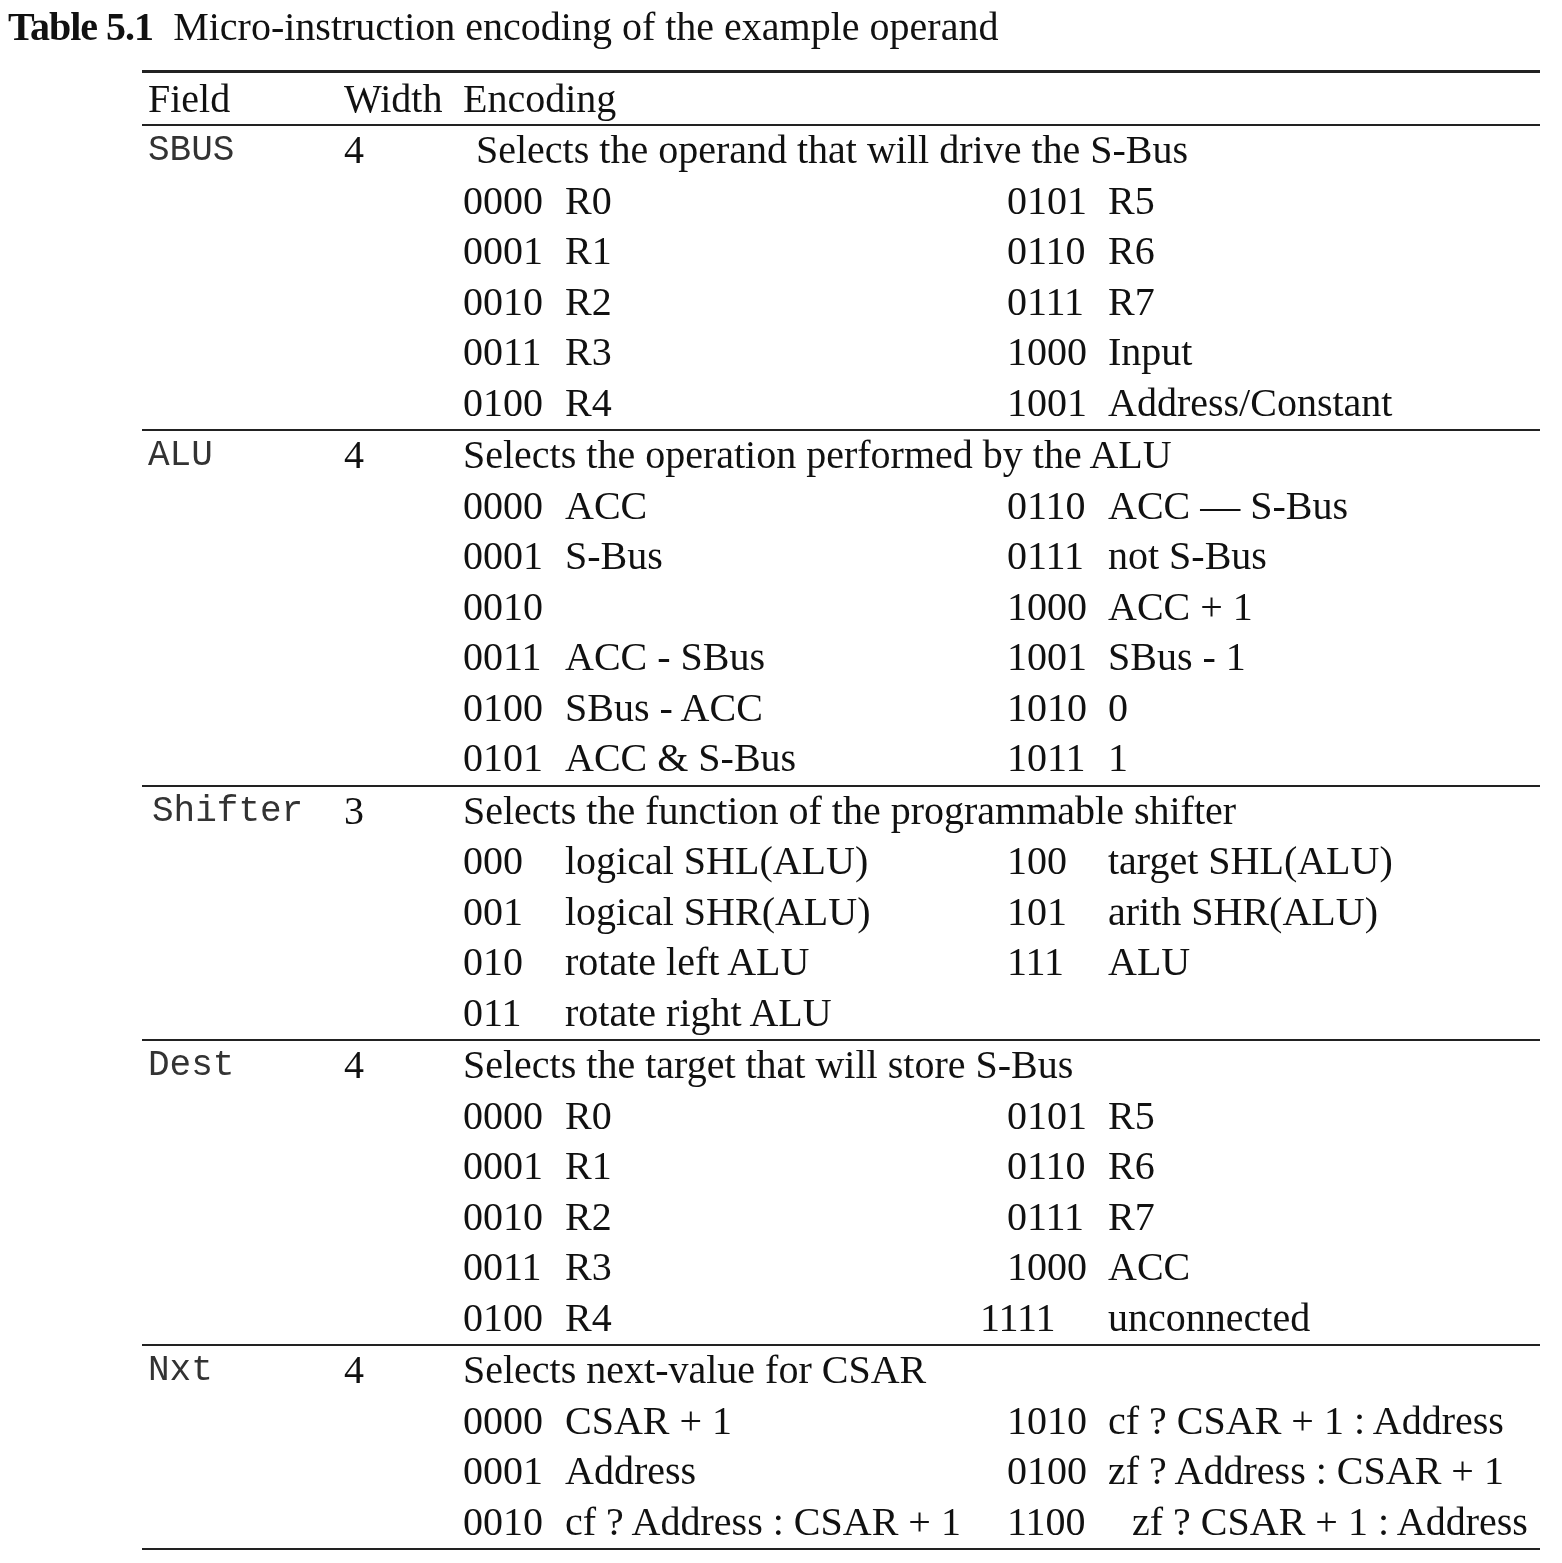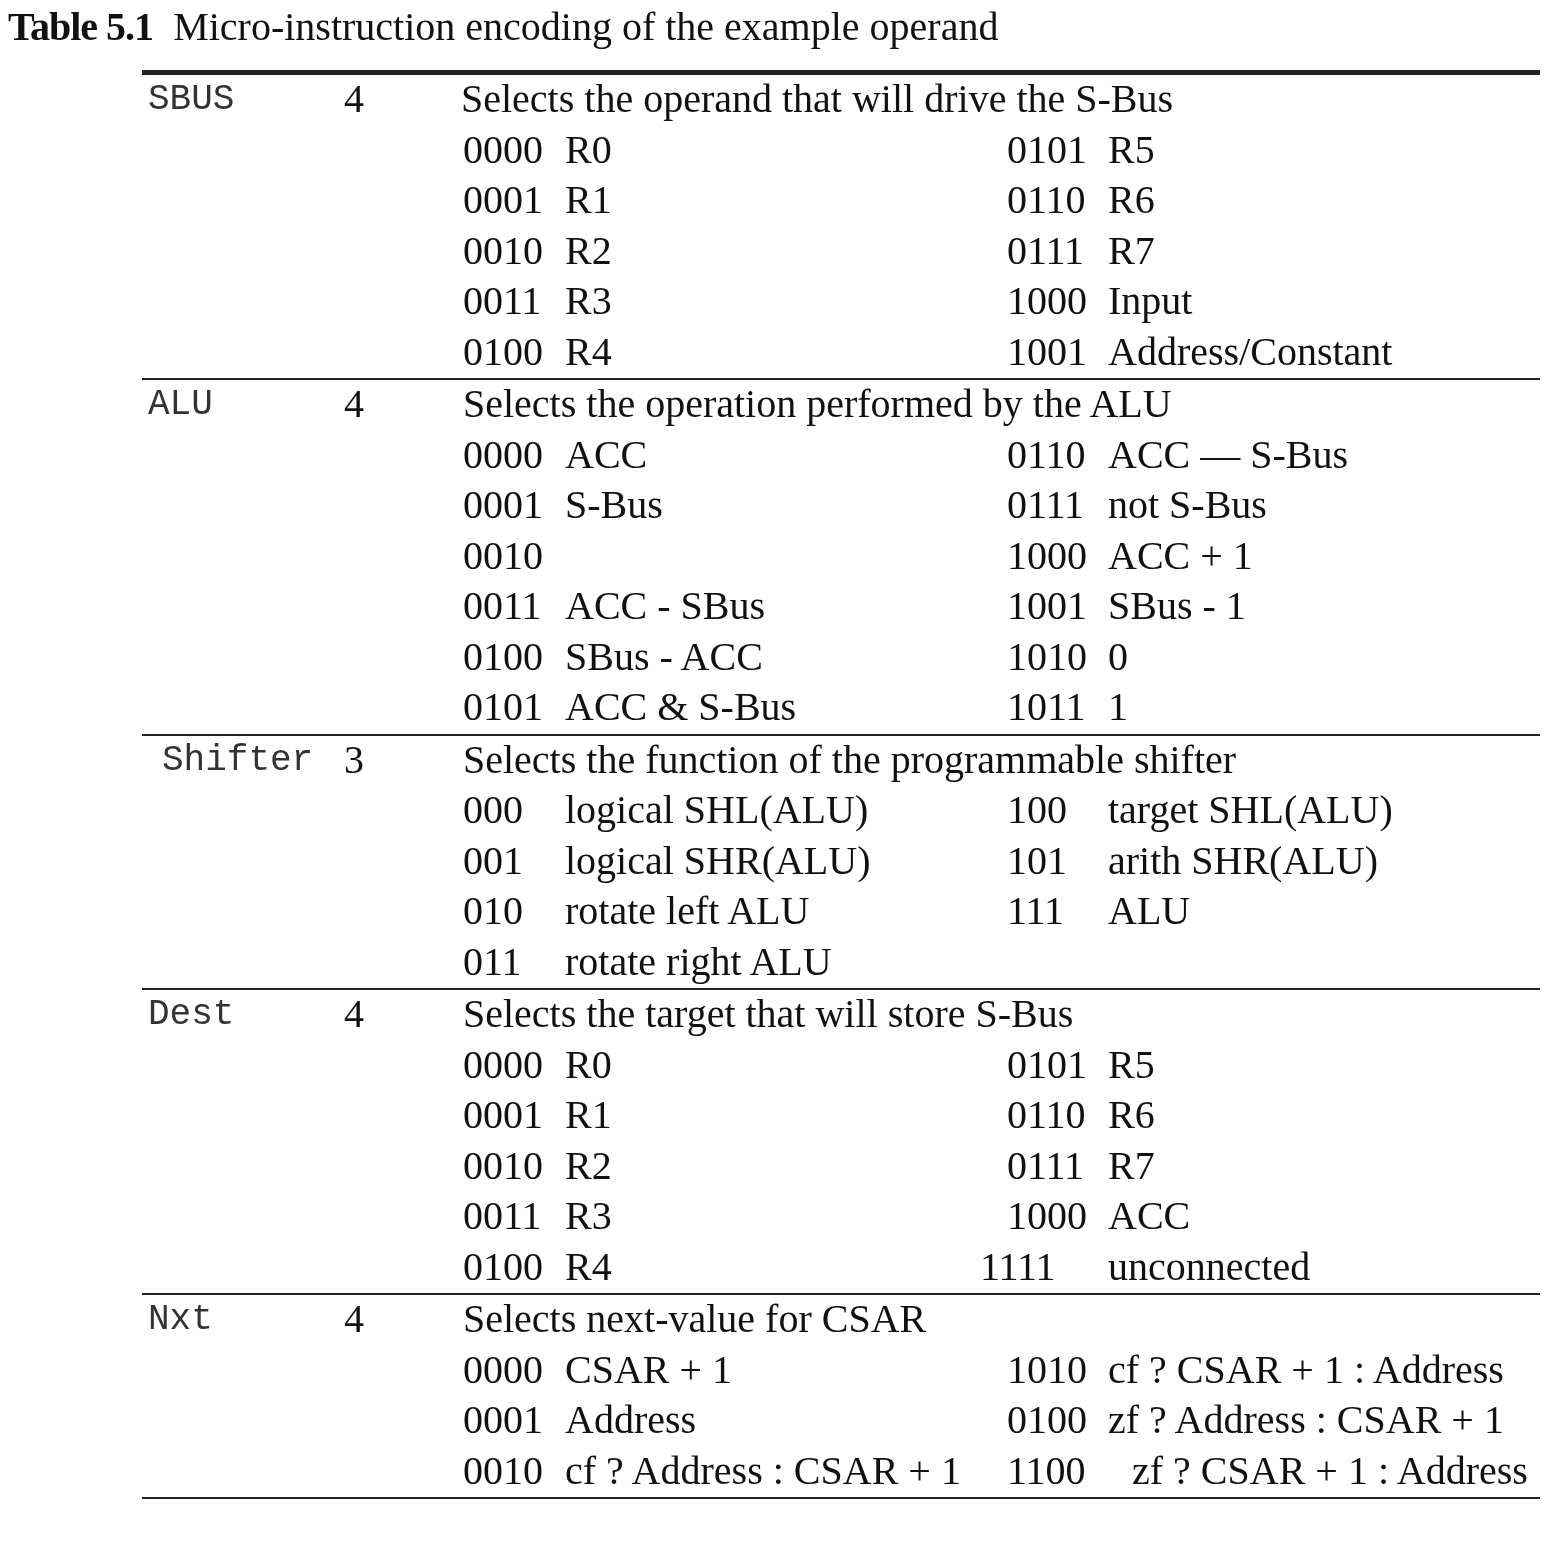--- a/index.html
+++ b/index.html
@@ -19,27 +19,32 @@
 </head>
 <body>
 
 <div class="caption">
   <b>Table 5.1</b>&nbsp;
   <span>Micro-instruction encoding of the example operand</span>
 </div>
 
 <div class="tbl" id="tbl">
   <div class="rule-thick"></div>
+  <div class="hdr">
+    <span style="left:6px">Field</span>
+    <span style="left:202px">Width</span>
+    <span style="left:321px">Encoding</span>
+  </div>
   <div id="body">
       <div class="rule"></div>
       <div class="sec">
         <div class="line">
           <span class="mono" style="left:6px">SBUS</span>
           <span style="left:202px">4</span>
-          <span style="left:319px">Selects the operand that will drive the S-Bus</span>
+          <span style="left:334px">Selects the operand that will drive the S-Bus</span>
         </div>
         <div class="line">
           <span style="left:321px">0000</span>
           <span style="left:423px">R0</span>
           <span style="left:865px">0101</span>
           <span style="left:966px">R5</span>
         </div>
         <div class="line">
           <span style="left:321px">0001</span>
           <span style="left:423px">R1</span>
@@ -104,21 +109,21 @@
         <div class="line">
           <span style="left:321px">0101</span>
           <span style="left:423px">ACC &amp; S-Bus</span>
           <span style="left:865px">1011</span>
           <span style="left:966px">1</span>
         </div>
       </div>
       <div class="rule"></div>
       <div class="sec">
         <div class="line">
-          <span class="mono" style="left:20px">Shifter</span>
+          <span class="mono" style="left:10px">Shifter</span>
           <span style="left:202px">3</span>
           <span style="left:321px">Selects the function of the programmable shifter</span>
         </div>
         <div class="line">
           <span style="left:321px">000</span>
           <span style="left:423px">logical SHL(ALU)</span>
           <span style="left:865px">100</span>
           <span style="left:966px">target SHL(ALU)</span>
         </div>
         <div class="line">

